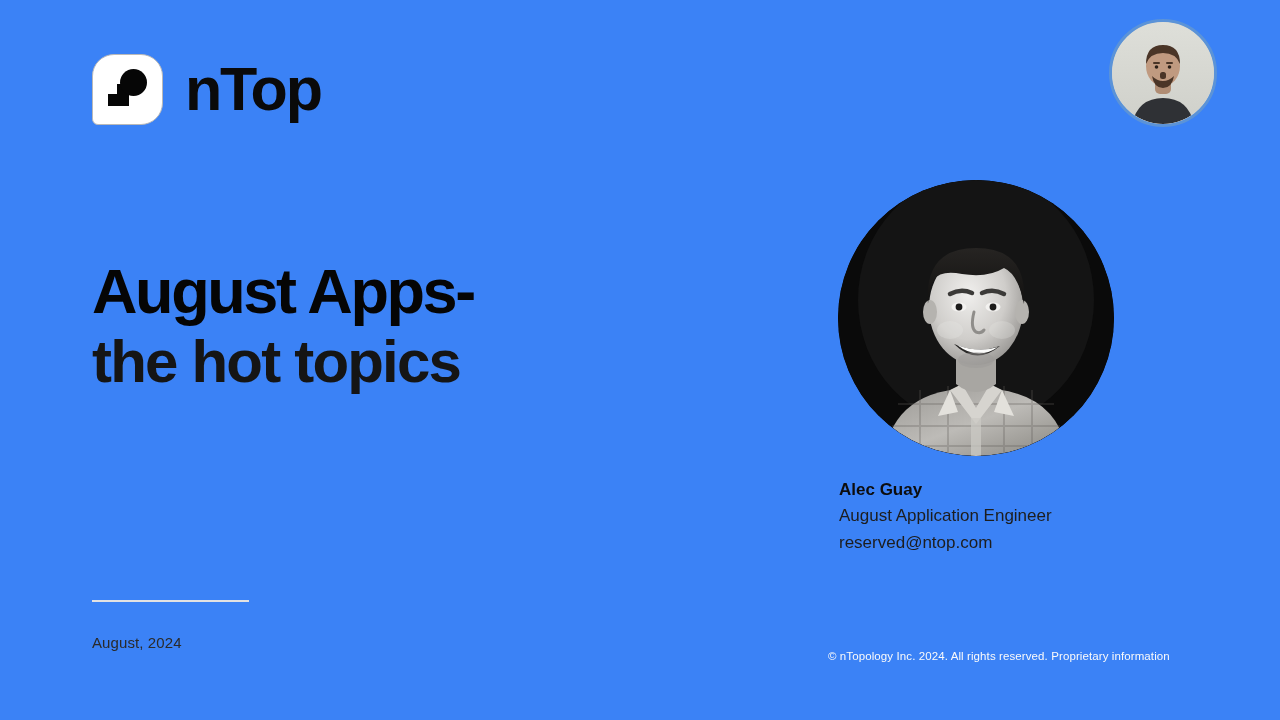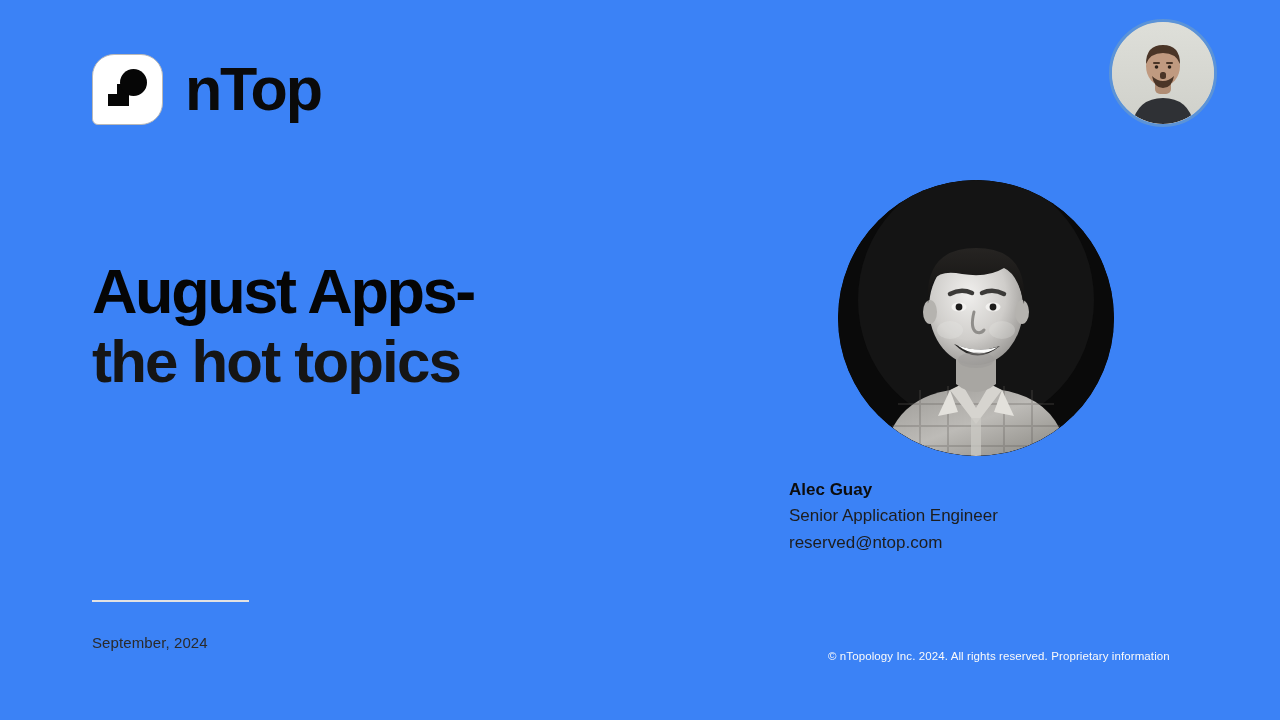--- a/index.html
+++ b/index.html
@@ -127,21 +127,21 @@
     width: 276px;
     height: 276px;
     border-radius: 50%;
     overflow: hidden;
     background: #0b0b0b;
   }
   .portrait svg { display: block; }
 
   .speaker-info {
     position: absolute;
-    left: 789px;
+    left: 839px;
     top: 477px;
     width: 330px;
   }
 
   .speaker-name {
     font-size: 17px;
     font-weight: 700;
     color: #0d0d0d;
     line-height: 1.55;
     letter-spacing: 0px;
@@ -216,21 +216,21 @@
       </g>
     </svg>
   </div>
 
   <div class="title-block">
     <div class="title-line-1">August Apps-</div>
     <div class="title-line-2">the hot topics</div>
   </div>
 
   <div class="divider"></div>
-  <div class="date-label">September, 2024</div>
+  <div class="date-label">August, 2024</div>
 
   <div class="portrait">
     <svg width="276" height="276" viewBox="0 0 276 276" aria-hidden="true">
       <defs>
         <clipPath id="portClip">
             <circle cx="138" cy="138" r="138"></circle>
           </clipPath>
         <radialGradient id="faceShade" cx="0.42" cy="0.38" r="0.72">
           <stop offset="0" stop-color="#f0efed"></stop>
           <stop offset="0.55" stop-color="#cfcdca"></stop>
@@ -295,19 +295,19 @@
         <ellipse cx="112" cy="150" rx="13" ry="9" fill="#e6e4e1" opacity="0.35"></ellipse>
         <ellipse cx="164" cy="150" rx="13" ry="9" fill="#e6e4e1" opacity="0.3"></ellipse>
 
         <ellipse cx="138" cy="180" rx="18" ry="8" fill="#9b9996" opacity="0.45"></ellipse>
       </g>
     </svg>
   </div>
 
   <div class="speaker-info">
     <div class="speaker-name">Alec Guay</div>
-    <div class="speaker-role">Senior Application Engineer</div>
+    <div class="speaker-role">August Application Engineer</div>
     <div class="speaker-email">reserved@ntop.com</div>
   </div>
 
   <div class="legal">© nTopology Inc. 2024. All rights reserved. Proprietary information</div>
 
 </div>
 
 </body></html>

